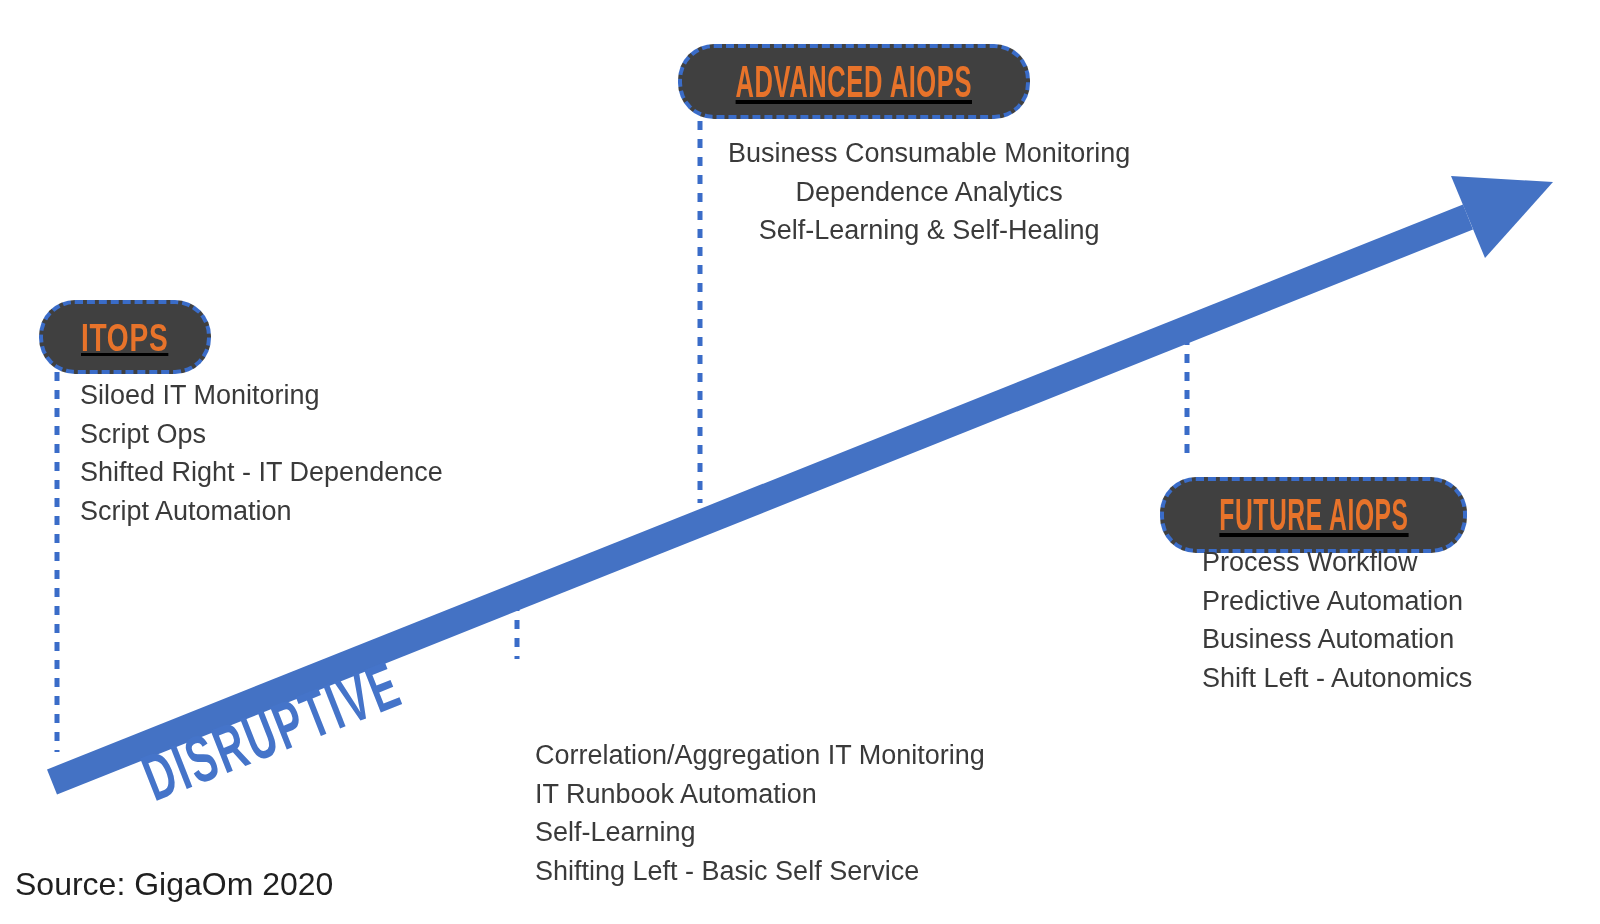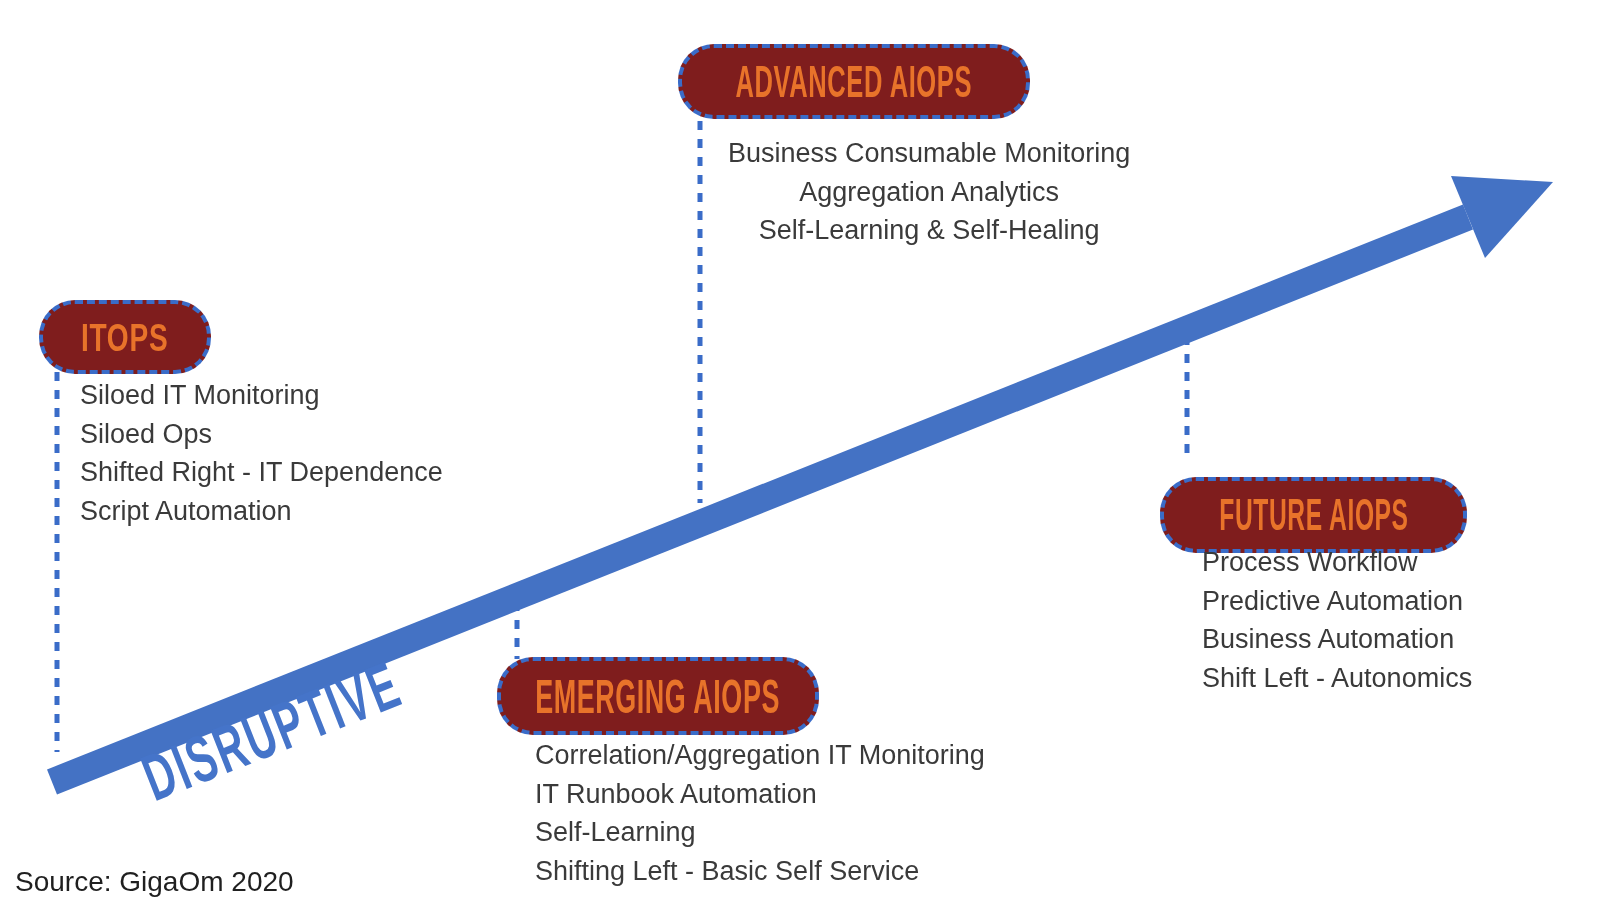--- a/index.html
+++ b/index.html
@@ -14,21 +14,22 @@
   #bg-svg { position: absolute; left: 0; top: 0; }
 
   .stage-box {
     position: absolute;
     border: 4px dashed #3a6cc8;
     border-radius: 36px;
     display: flex;
     align-items: center;
     justify-content: center;
     box-sizing: border-box;
-    background: #7f1d1d;
+    background: #404040;
+    text-decoration: underline;
   }
   .stage-label {
     color: #e8732a;
     font-weight: 700;
     line-height: 1;
     letter-spacing: 1px;
     white-space: nowrap;
     display: inline-block;
   }
   #box-itops    { left: 39px;   top: 300px; width: 172px; height: 74px; }
@@ -69,21 +70,21 @@
     display: inline-block;
     transform: scaleX(0.62);
     transform-origin: left bottom;
     letter-spacing: 4px;
   }
 
   #source-caption {
     position: absolute;
     left: 15px;
     top: 866px;
-    font-size: 28px;
+    font-size: 32px;
     color: #1f1f1f;
   }
 </style>
 </head>
 <body>
 
 <div id="canvas">
 
   <svg id="bg-svg" width="1600" height="924" viewBox="0 0 1600 924">
 
@@ -95,37 +96,34 @@
     <line x1="52" y1="782" x2="1468" y2="217" stroke="#4472c4" stroke-width="27"></line>
     <polygon points="1553,182 1485,258 1451,176" fill="#4472c4"></polygon>
   </svg>
 
   <div id="box-itops" class="stage-box">
     <span class="stage-label">ITOPS</span>
   </div>
   <div id="box-advanced" class="stage-box">
     <span class="stage-label">ADVANCED AIOPS</span>
   </div>
-  <div id="box-emerging" class="stage-box">
-    <span class="stage-label">EMERGING AIOPS</span>
-  </div>
   <div id="box-future" class="stage-box">
     <span class="stage-label">FUTURE AIOPS</span>
   </div>
 
   <div id="list-itops" class="stage-list">
     <div>Siloed IT Monitoring</div>
-    <div>Siloed Ops</div>
+    <div>Script Ops</div>
     <div>Shifted Right - IT Dependence</div>
     <div>Script Automation</div>
   </div>
 
   <div id="list-advanced" class="stage-list">
     <div>Business Consumable Monitoring</div>
-    <div>Aggregation Analytics</div>
+    <div>Dependence Analytics</div>
     <div>Self-Learning &amp; Self-Healing</div>
   </div>
 
   <div id="list-future" class="stage-list">
     <div>Process Workflow</div>
     <div>Predictive Automation</div>
     <div>Business Automation</div>
     <div>Shift Left - Autonomics</div>
   </div>
 

